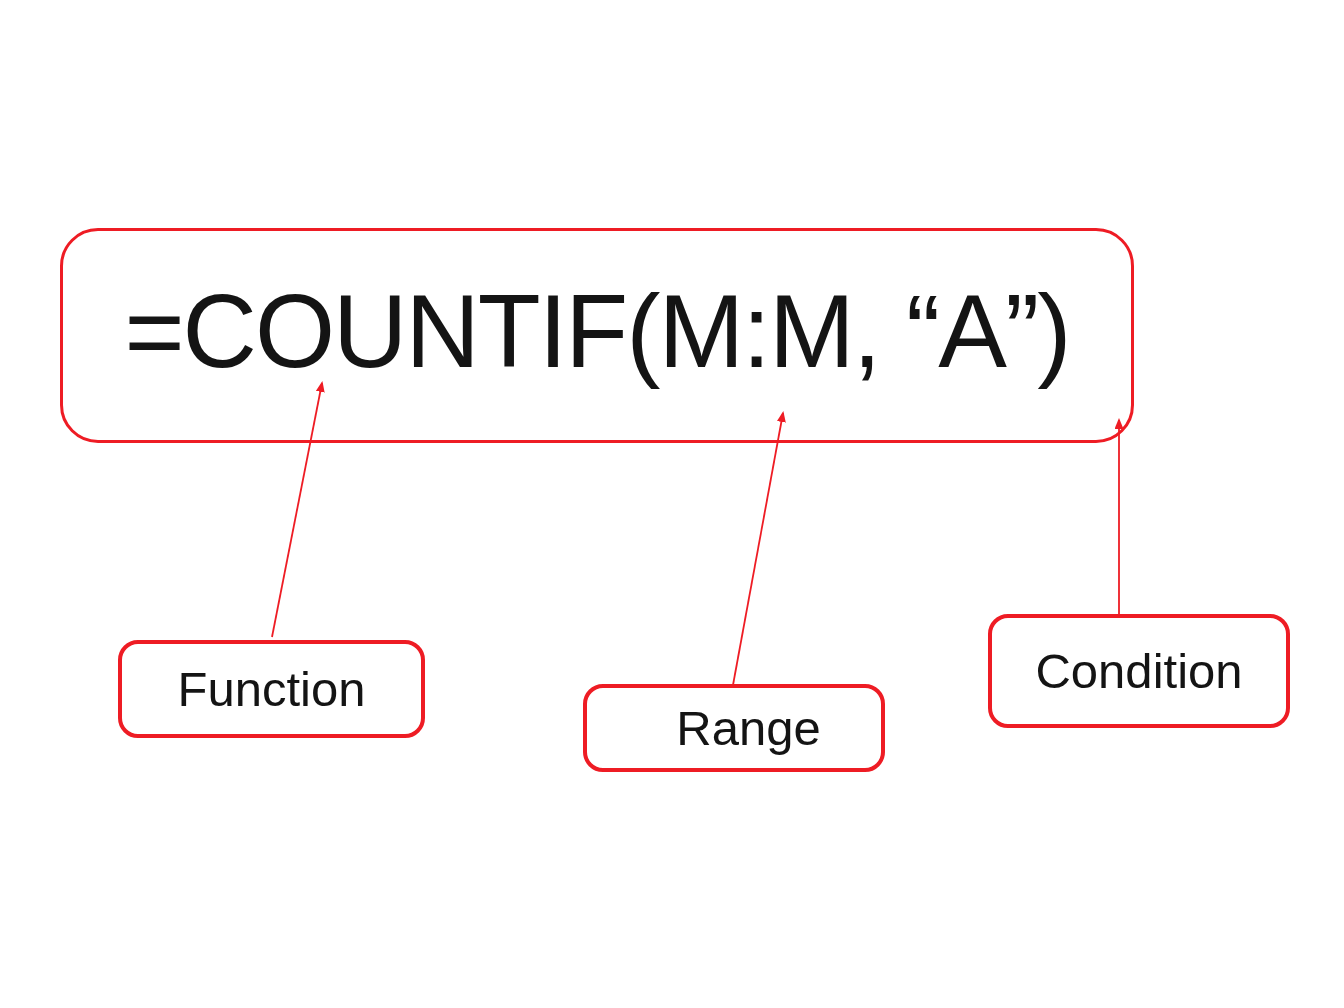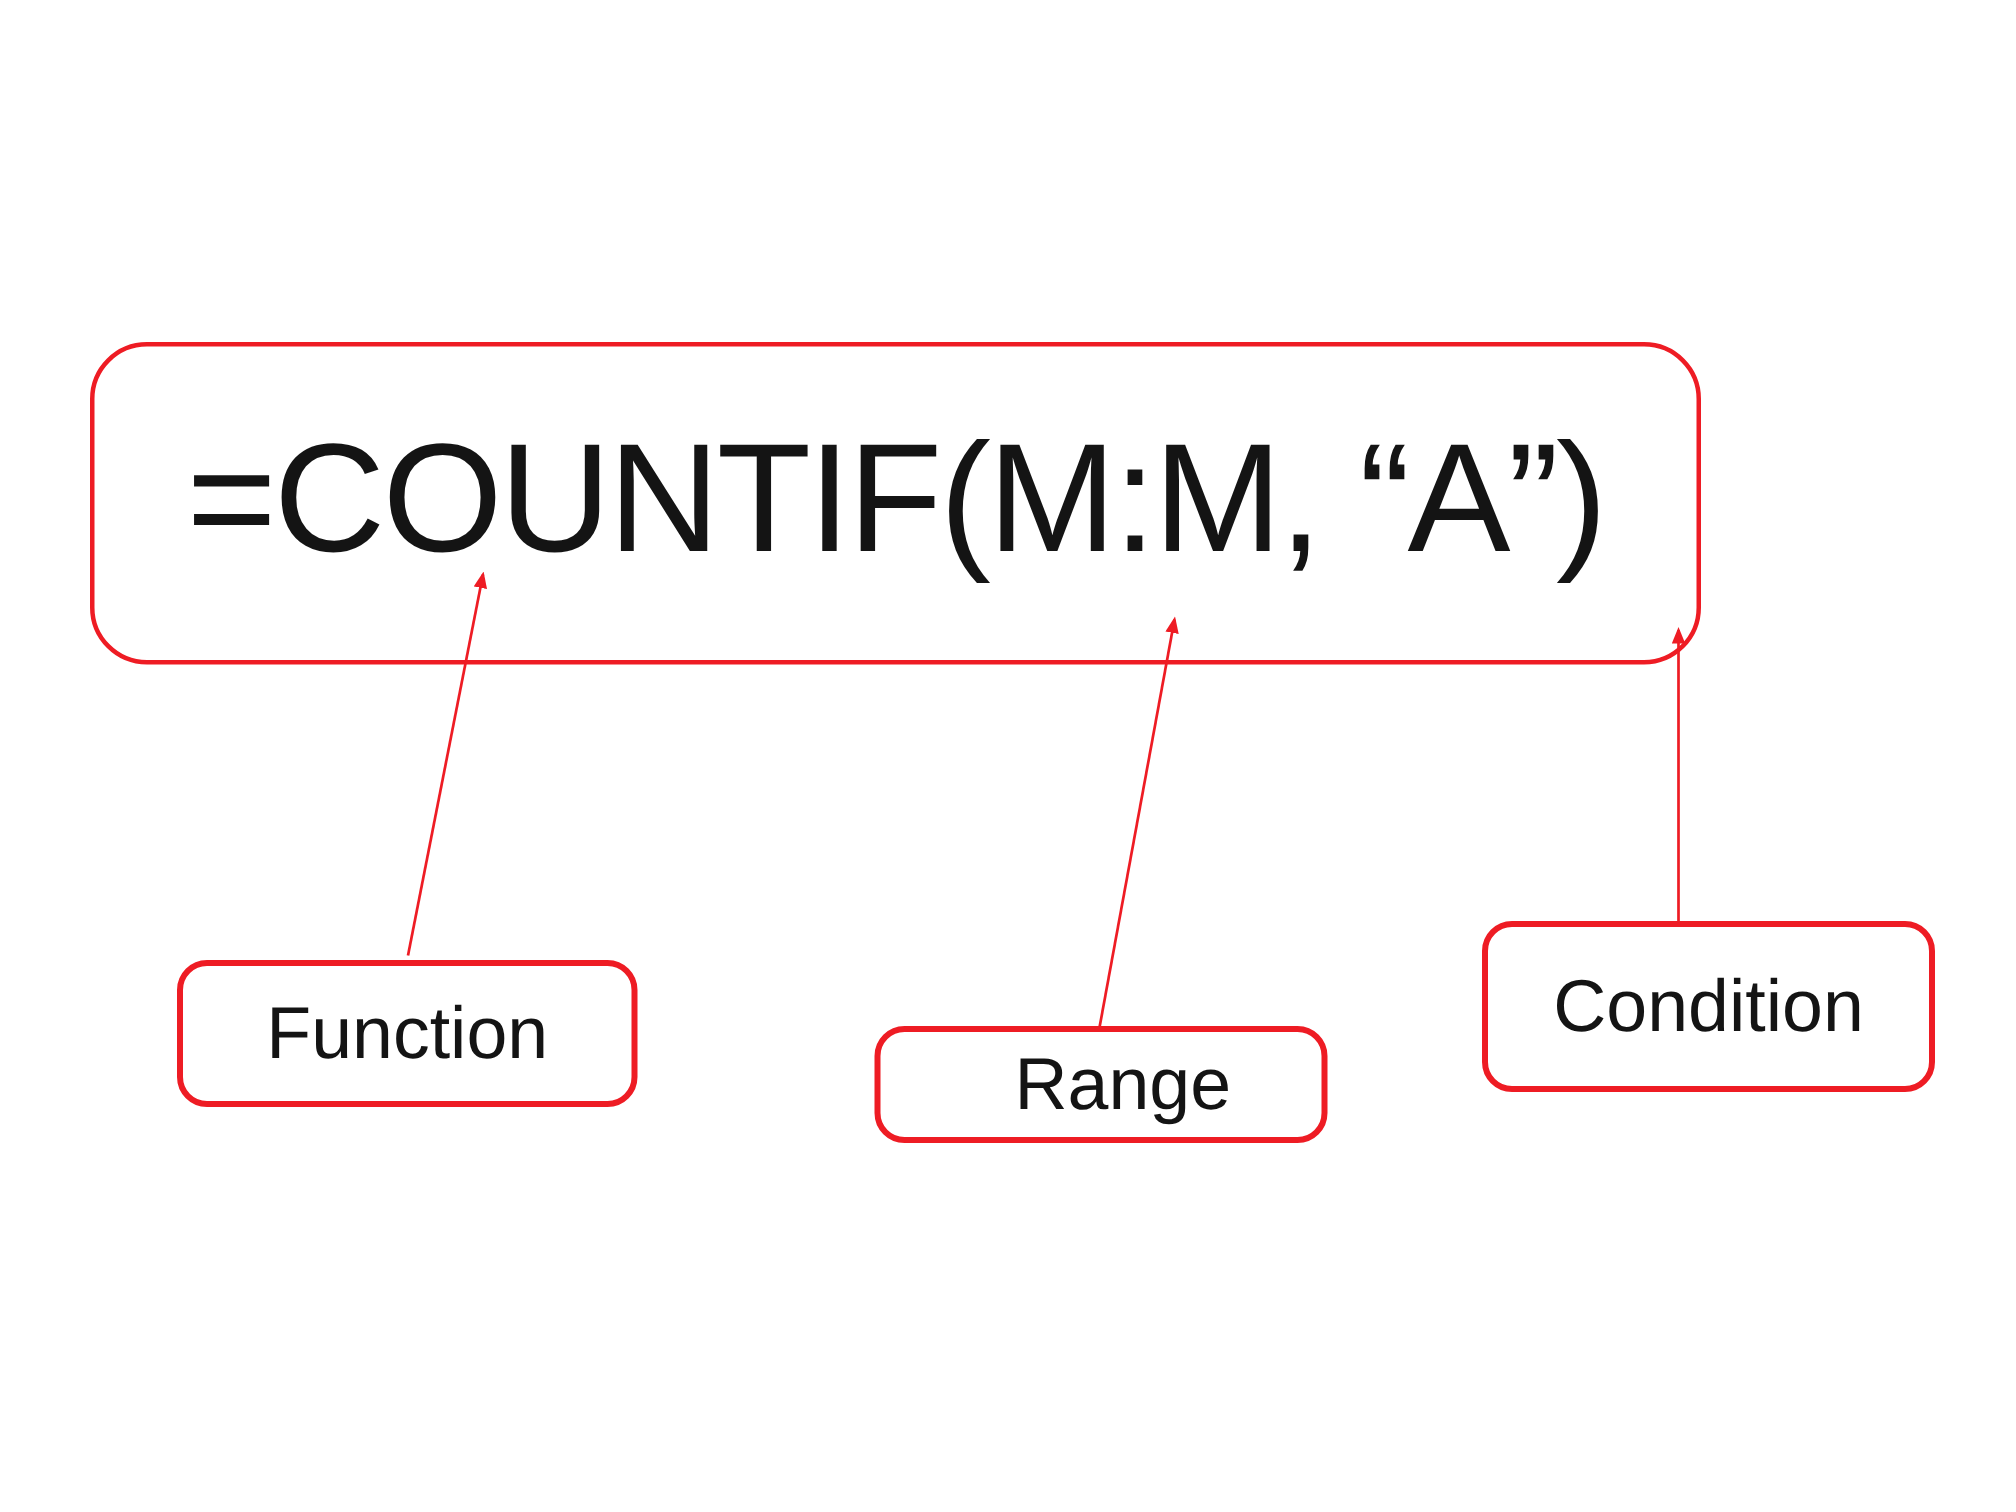--- a/index.html
+++ b/index.html
@@ -51,21 +51,21 @@
     display: flex;
     align-items: center;
     justify-content: center;
   }
   .label-text {
     font-size: 49px;
     color: var(--ink);
     white-space: nowrap;
   }
   .label-function { left: 118px; top: 640px; width: 307px; height: 98px; }
-  .label-range    { left: 583px; top: 684px; width: 302px; height: 78px; padding-left: 29px; }
+  .label-range    { left: 583px; top: 684px; width: 302px; height: 88px; padding-left: 29px; }
   .label-condition{ left: 988px; top: 614px; width: 302px; height: 114px; }
 </style>
 </head>
 <body>
 
 <div class="canvas">
 
   <div class="formula-box">
     <span class="formula-text">=COUNTIF(M:M, “A”)</span>
   </div>

